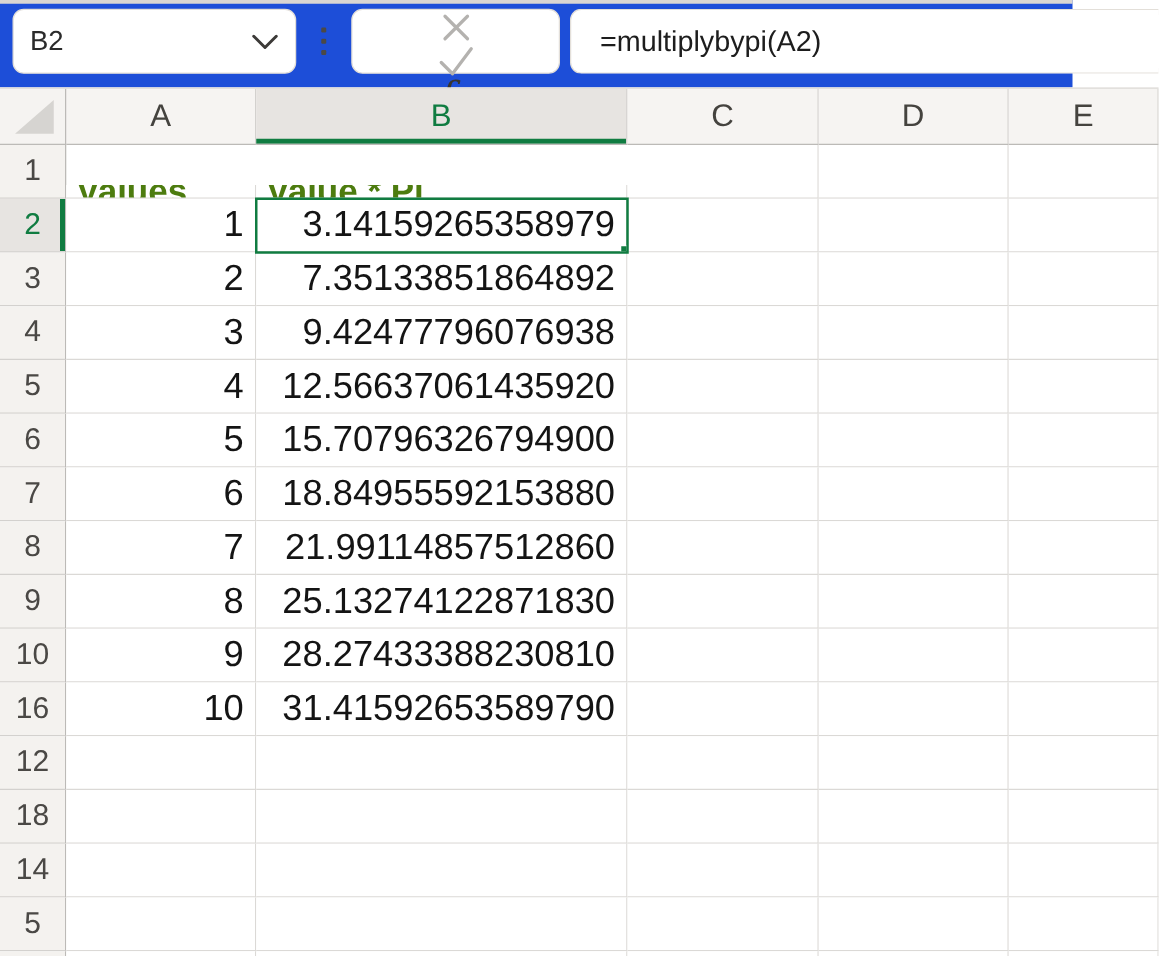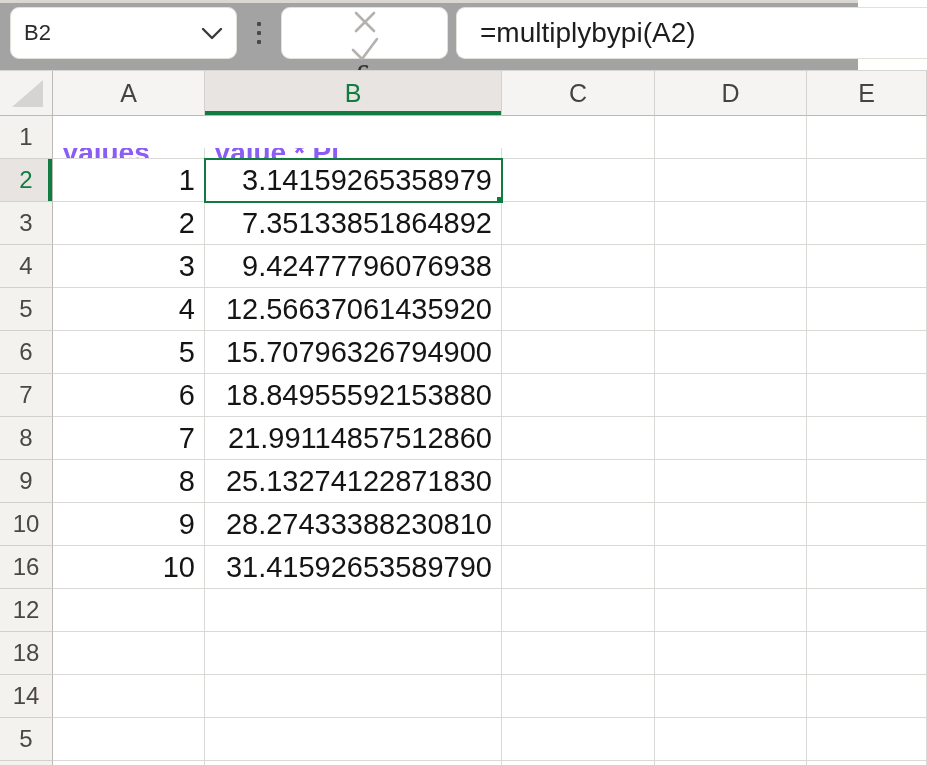--- a/index.html
+++ b/index.html
@@ -3,21 +3,21 @@
 <meta charset="utf-8">
 <style>
   * { box-sizing: border-box; }
   html,body { margin:0; padding:0; }
   body {
     width:927px; height:765px; overflow:hidden; position:relative;
     font-family:"Liberation Sans", sans-serif; background:#fff;
   }
 
   
-  .topbar { position:relative; width:858px; height:70px; background:#a3a3a3;text-decoration:underline; }
+  .topbar { position:relative; width:858px; height:70px; background:#1d4ed8;text-decoration:underline; }
   .topstrip { position:absolute; top:0; left:0; right:0; height:3px; background:#dad6d2; }
 
   .namebox {
     position:absolute; left:10px; top:7px; width:227px; height:52px;
     background:#fff; border:1px solid #e3dfd9; border-radius:9px;
     display:flex; align-items:center; cursor:text;
   }
   .namebox .val { flex:1; padding-left:13px; font-size:22px; color:#2b2b2b; }
   .namebox .chev { margin-right:13px; display:flex; align-items:center; cursor:pointer; }
 
@@ -38,21 +38,21 @@
     font-family:"DejaVu Serif", serif; font-style:italic; color:#38352f;
     font-size:30px; line-height:1; cursor:pointer; padding-bottom:3px;
   }
   .fxlabel .fx-x { font-size:22px; }
 
   .formulabox {
     position:absolute; left:456px; top:7px; width:471px; height:52px;
     background:#fff; border:1px solid #e3dfd9; border-right:none;
     border-radius:9px 0 0 9px; display:flex; align-items:center; cursor:text;
   }
-  .formulabox .val { padding-left:23px; font-size:28px; color:#1d1d1d; white-space:pre; }
+  .formulabox .val { padding-left:23px; font-size:23px; color:#1d1d1d; white-space:pre; }
 
   
   .grid {
     position:absolute; top:70px; left:0; width:927px; height:695px;
     display:grid;
     grid-template-columns:53px 152px 297px 153px 152px 120px;
     grid-template-rows:45px repeat(16, 43px);
     border-top:1px solid #d8d4d0; background:#fff; overflow:hidden;
   }
 
@@ -75,21 +75,21 @@
     font-size:24px; color:#4a4845; cursor:cell;
   }
   .rh.sel { background:#e7e4e1; color:#107c41; box-shadow:inset -4px 0 0 0 #107c41; }
 
   .c {
     background:#fff; border-right:1px solid #dbd9d6; border-bottom:1px solid #dbd9d6;
     display:flex; align-items:center; font-size:29px; color:#141414; cursor:cell;
     overflow:hidden;
   }
   .c.num { justify-content:flex-end; padding-right:9px; }
-  .c.txt { justify-content:flex-start; padding-left:8px; font-weight:bold; color:#8b5cf6; font-size:28px;margin-top:32px; }
+  .c.txt { justify-content:flex-start; padding-left:8px; font-weight:bold; color:#4d7c0f; font-size:28px;margin-top:32px; }
   .c.selcell { position:relative; outline:2px solid #107c41; outline-offset:-1px; z-index:2; }
   .c.selcell::after {
     content:""; position:absolute; right:-5px; bottom:-5px; width:8px; height:8px;
     background:#107c41; border:1.5px solid #fff; z-index:3;
   }
 </style>
 </head>
 <body>
 
 <div class="topbar">

